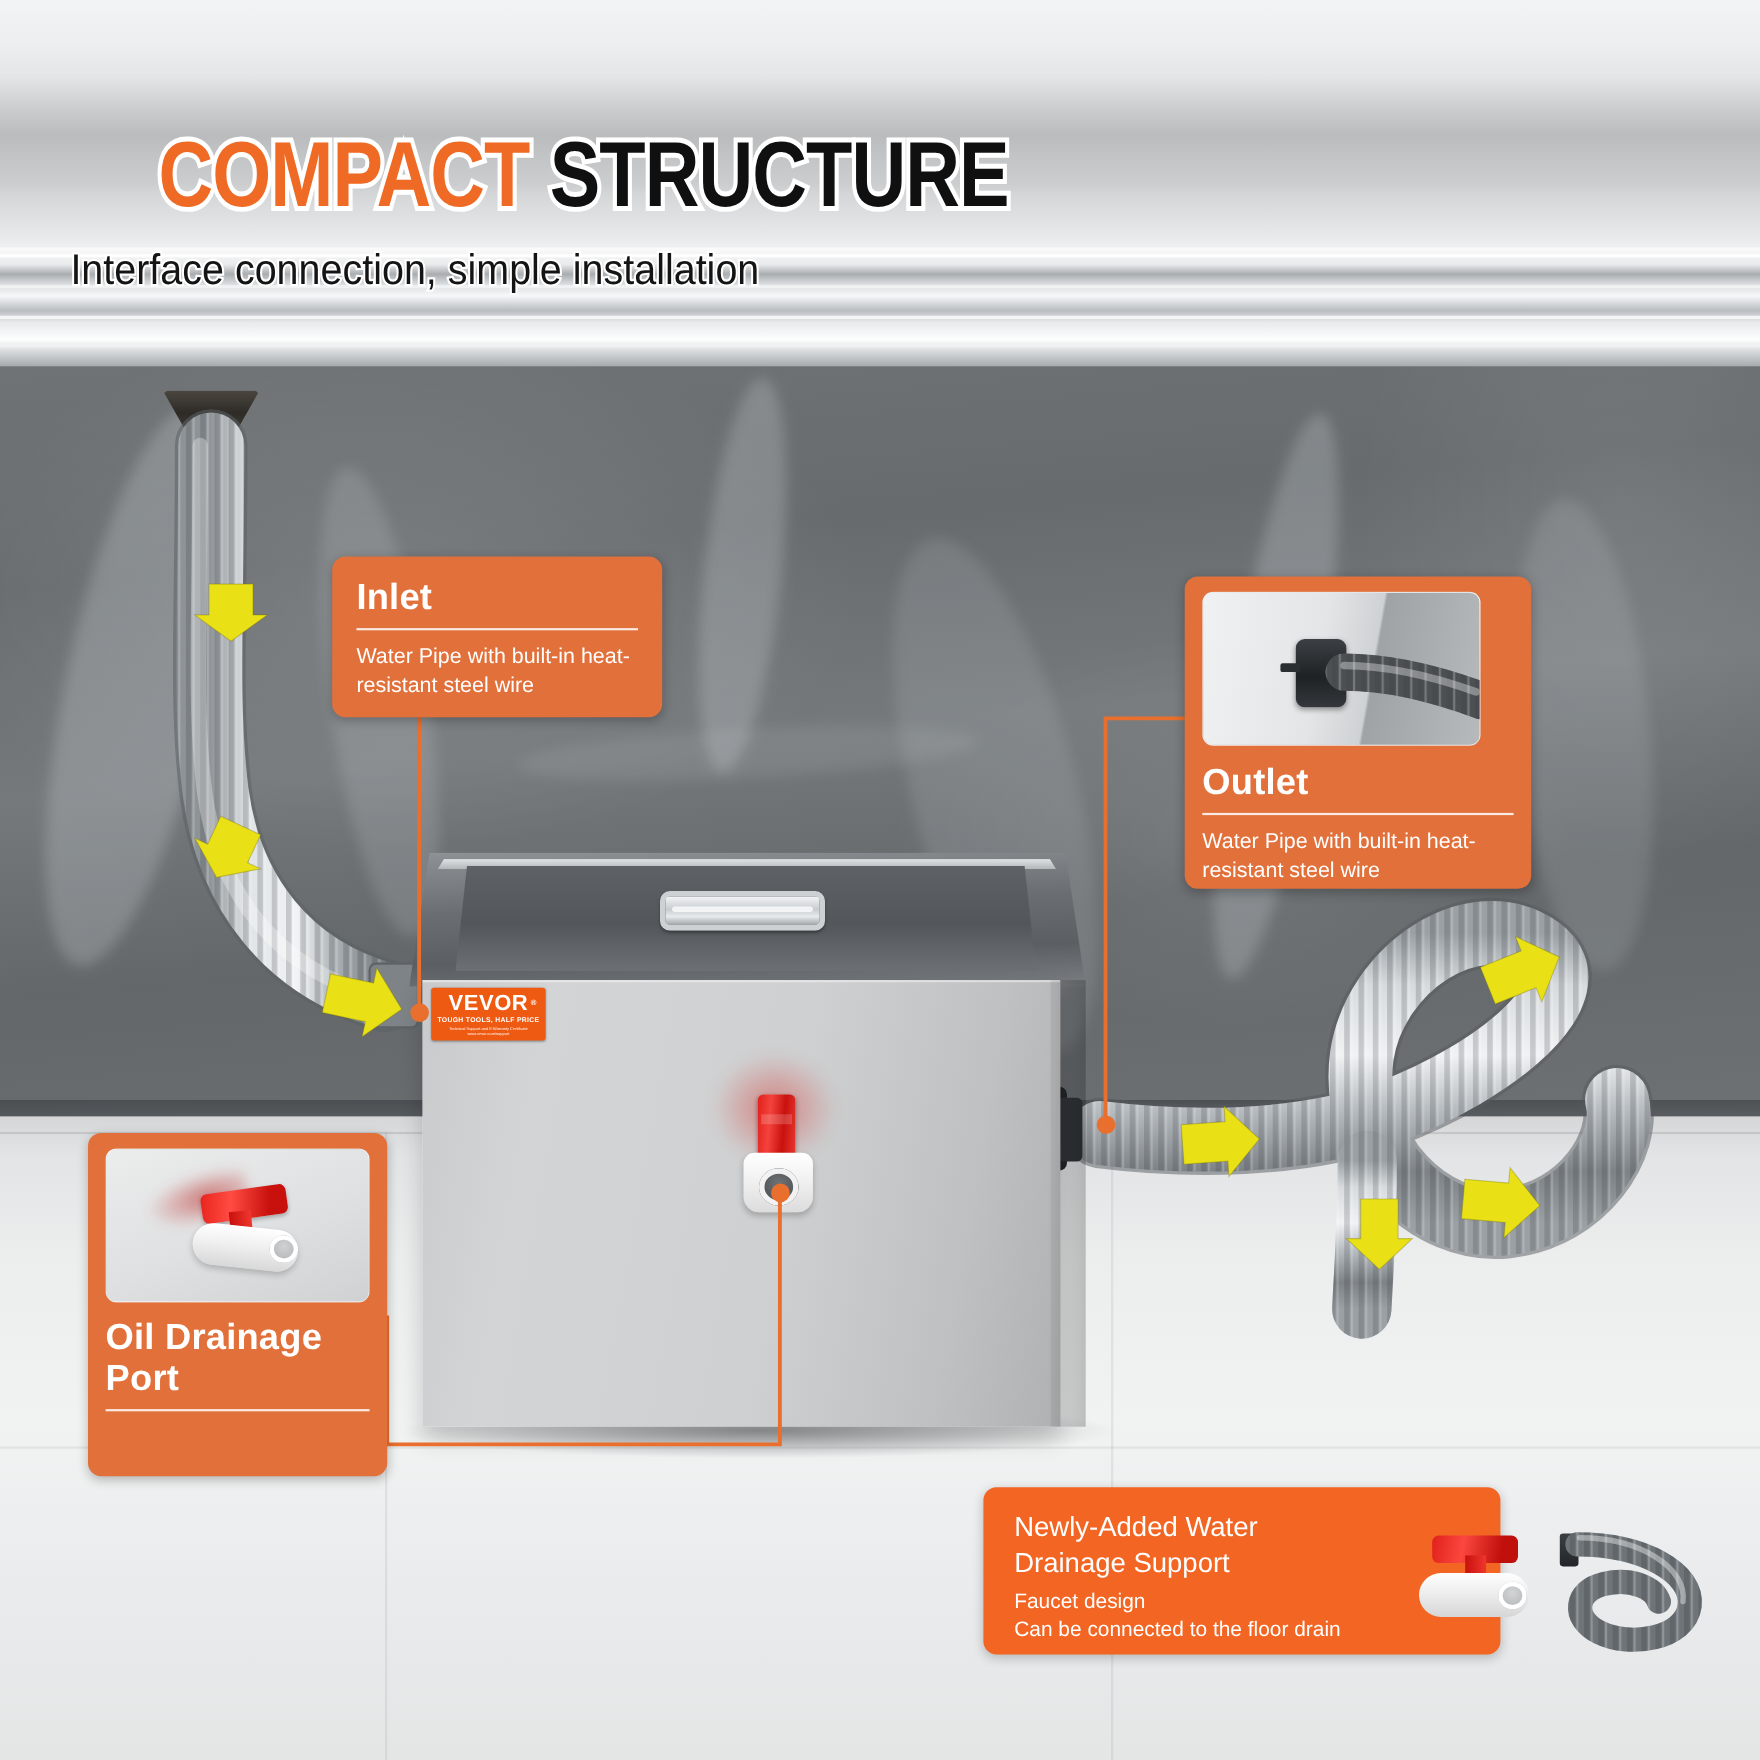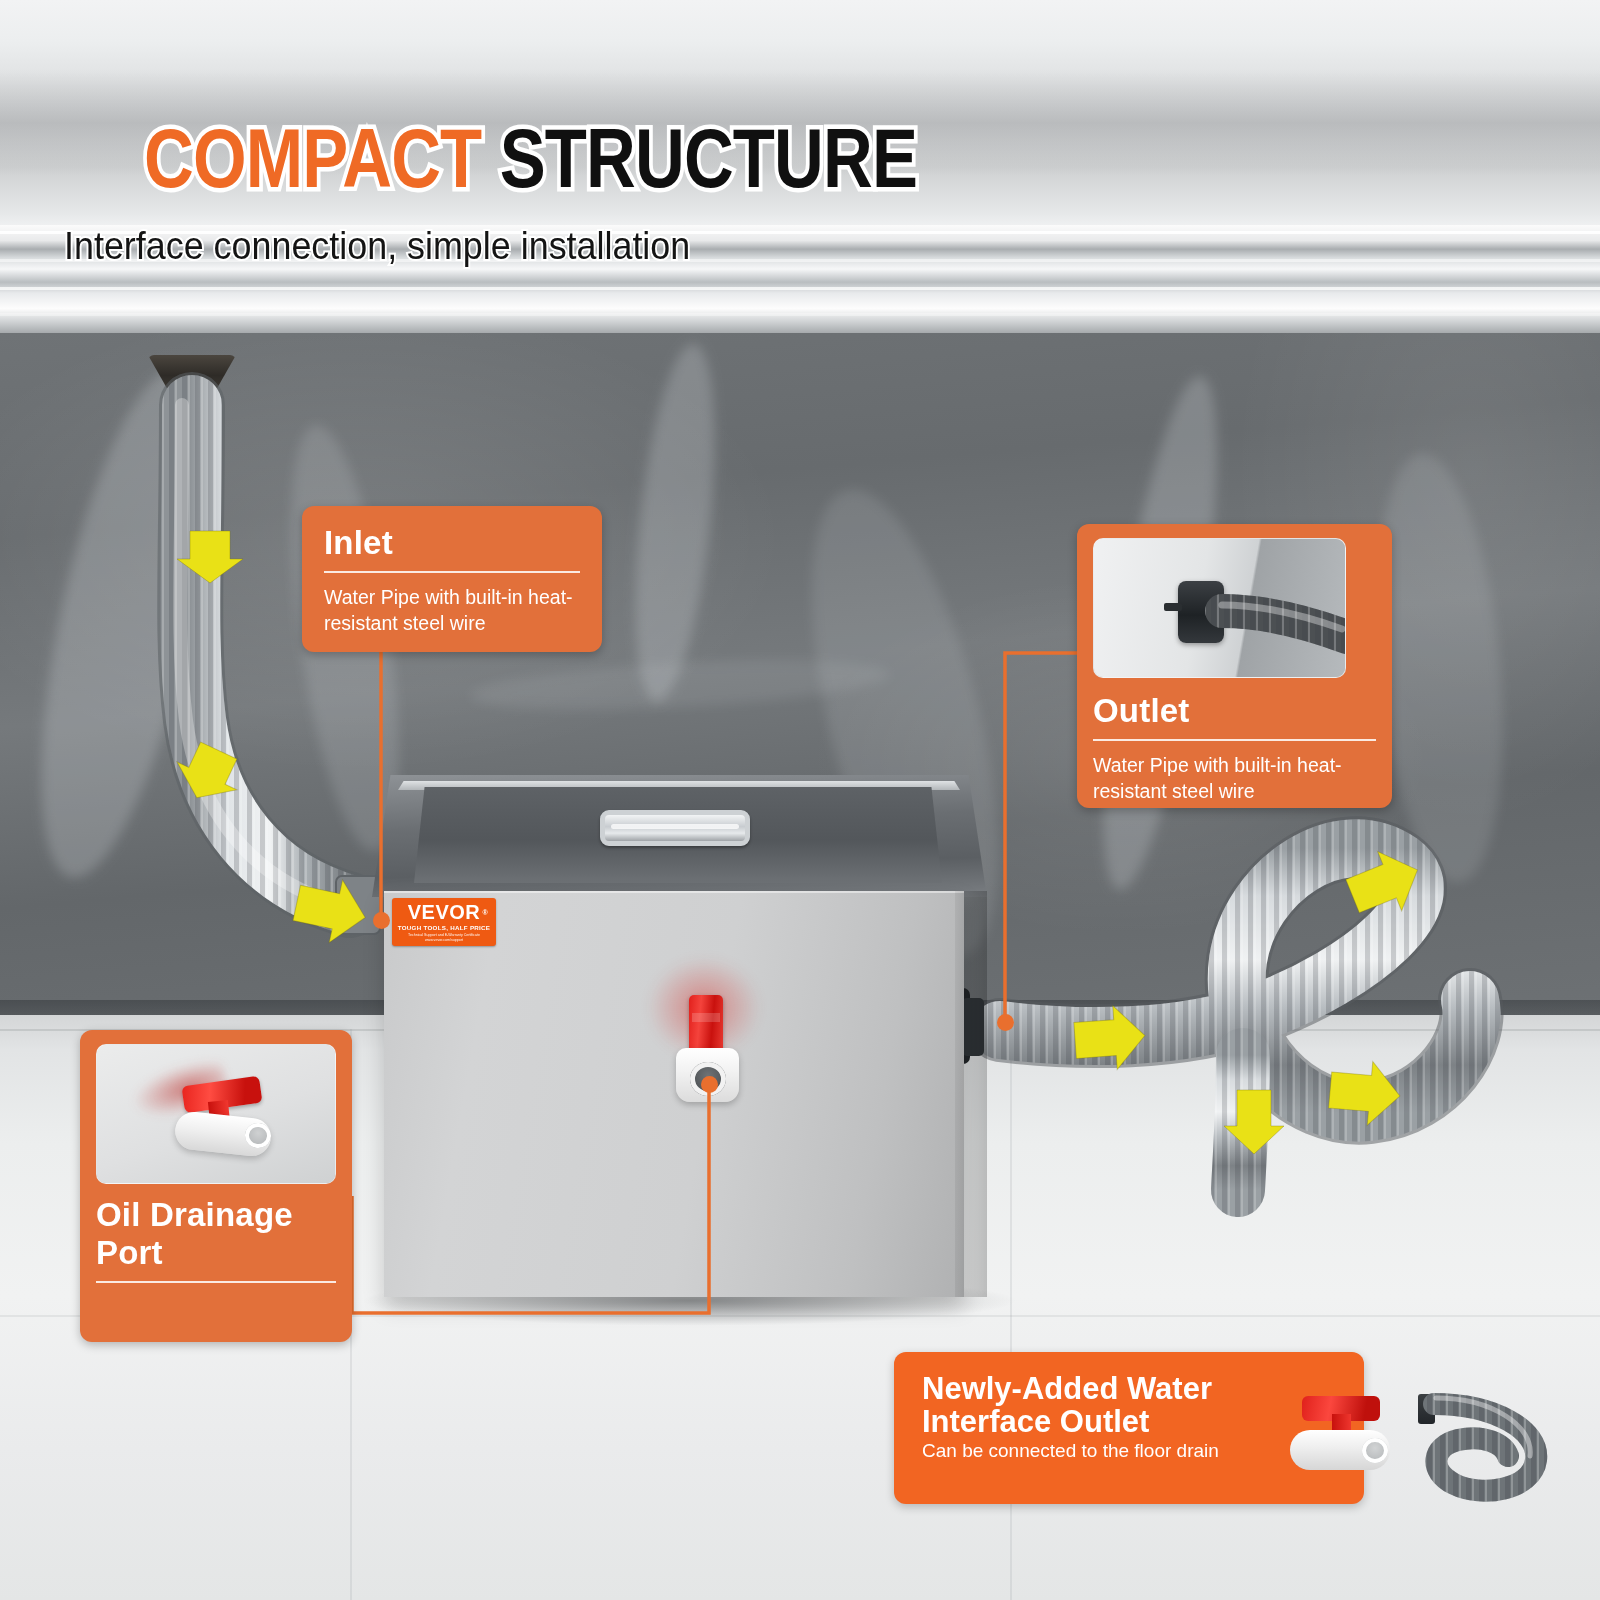--- a/index.html
+++ b/index.html
@@ -216,21 +216,21 @@
     background:radial-gradient(circle at 50% 40%,#cfd1d2,#a9acae);
     box-shadow:inset 0 0 0 4px #fff; transform:rotate(6deg);
   }
 
   
   .banner{
     position:absolute; left:894px; top:1352px; width:470px; height:152px;
     background:#f26522; border-radius:12px; color:#fff;
     box-shadow:0 3px 10px rgba(0,0,0,.22);
   }
-  .banner .bt{ font-size:31px; font-weight:bold; line-height:33px; }
+  .banner .bt{ font-size:25px; font-weight:normal; line-height:33px; }
   .banner .bd{ font-size:19px; line-height:25px; margin-top:6px; }
   .banner-art{ position:absolute; left:1258px; top:1368px; width:300px; height:140px; }
   .ba-handle{
     position:absolute; left:44px; top:28px; width:78px; height:25px;
     background:linear-gradient(100deg,#e0211c,#fb473e 36%,#bf100c 80%); border-radius:6px;
   }
   .ba-stem{ position:absolute; left:74px; top:46px; width:19px; height:22px;
     background:linear-gradient(90deg,#c8110d,#ee362e); }
   .ba-body{
     position:absolute; left:32px; top:62px; width:100px; height:40px; border-radius:20px;
@@ -418,21 +418,22 @@
       <div class="oil-body"></div>
       <div class="oil-mouth"></div>
     </div>
     <div class="ttl" style="margin-top:12px;">Oil Drainage Port</div>
     <div class="rule"></div>
   </div>
 
   <div class="banner">
     <div style="padding:20px 0 0 28px;">
       <div class="bt">Newly-Added  Water</div>
-      <div class="bt">Interface Outlet</div>
+      <div class="bt">Drainage Support</div>
+      <div class="bd">Faucet design</div>
       <div class="bd" style="margin-top:0;">Can be connected to the floor drain</div>
     </div>
   </div>
   <div class="banner-art">
     <div class="ba-handle"></div>
     <div class="ba-stem"></div>
     <div class="ba-body"></div>
     <div class="ba-mouth"></div>
     <div class="ba-cap"></div>
     <svg width="300" height="140" style="position:absolute;left:0;top:0;">

